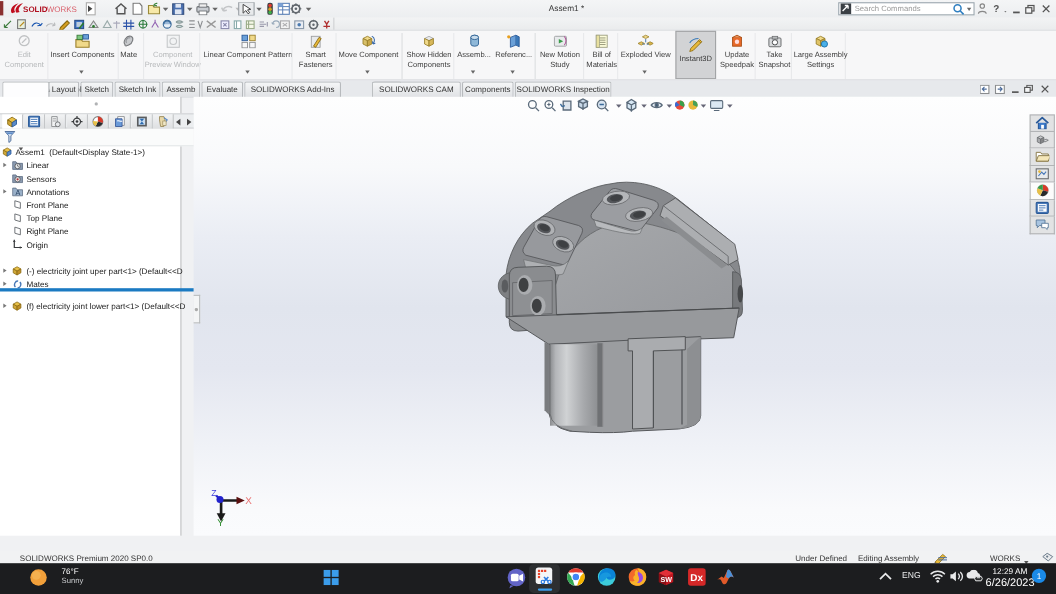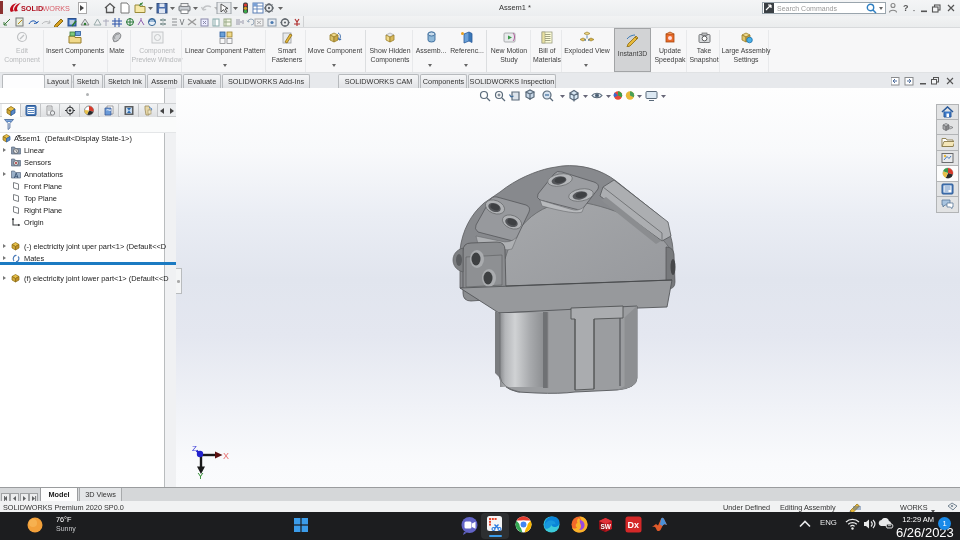--- a/index.html
+++ b/index.html
@@ -738,42 +738,22 @@
           <path d="M3.5,4 l6,0 M3.5,6 l6,0 M3.5,8 l4,0" stroke="#4a7ab8" stroke-width="0.9"></path>
         </svg>
       </div>
   <div class="tpbtn">
         <svg width="13" height="12" viewBox="0 0 13 12">
           <path d="M1,2 l8,0 0,5 -5,0 -2,2 0,-2 -1,0 z" fill="#a8c4e0" stroke="#5a7a9a" stroke-width="0.8"></path>
           <path d="M6,5 l6,0 0,4 -1,0 0,1.6 -1.8,-1.6 -3.2,0 z" fill="#fff" stroke="#5a7a9a" stroke-width="0.8"></path>
         </svg>
       </div>
 </div>
-<div id="modeltabs">
-  <div class="abs" style="left:1px;top:2px;width:38px;height:11px;">
-    <svg width="38" height="11" viewBox="0 0 38 11">
-      <g fill="#ecedee" stroke="#a0a2a4">
-            <rect x="0.5" y="0.5" width="8" height="10"></rect>
-            <rect x="9.5" y="0.5" width="8" height="10"></rect>
-            <rect x="19.5" y="0.5" width="8" height="10"></rect>
-            <rect x="28.5" y="0.5" width="8" height="10"></rect>
-          </g>
-      <g fill="#606264">
-            <path d="M6,3 l0,5 -3,-2.5 z M3,3 l0.9,0 0,5 -0.9,0 z"></path>
-            <path d="M15,3 l0,5 -3,-2.5 z"></path>
-            <path d="M22,3 l0,5 3,-2.5 z"></path>
-            <path d="M31,3 l0,5 3,-2.5 z M34.2,3 l0.9,0 0,5 -0.9,0 z"></path>
-          </g>
-    </svg>
-  </div>
-  <div class="abs" style="left:40px;top:0;width:38px;height:14px;background:#fdfdfd;border:1px solid #9a9c9e;border-top:none;font-size:7.3px;font-weight:bold;color:#1a1a1a;text-align:center;line-height:13px;">Model</div>
-  <div class="abs" style="left:79px;top:0;width:43px;height:14px;background:#e4e6e8;border:1px solid #a8aaac;border-top:none;font-size:7.3px;color:#333;text-align:center;line-height:13px;">3D Views</div>
-</div>
 <div id="statusbar">
-  <div class="abs" style="left:3px;top:2px;">SOLIDWORKS Premium 2020 SP0.0</div>
+  <div class="abs" style="left:18px;top:2px;">SOLIDWORKS Premium 2020 SP0.0</div>
   <div class="abs" style="left:723px;top:2px;">Under Defined</div>
   <div class="abs" style="left:780px;top:2px;">Editing Assembly</div>
   <svg class="abs" style="left:849px;top:1.5px;" width="12" height="9" viewBox="0 0 12 9">
         <path d="M1,8 L8,1 l2.5,2 -7,7 z" fill="#e8b93a" stroke="#8a6a10" stroke-width="0.7"></path>
         <path d="M1,8 l-1,2 2,-0.5 z" fill="#555"></path>
         <path d="M4,4 l8,0 M4,6 l8,0" stroke="#4a6a9a" stroke-width="0.9"></path>
       </svg>
   <div class="abs" style="left:900px;top:2px;">WORKS</div>
   <div class="abs" style="left:931px;top:5px;"><div class="dd" style="border-top-color:#555;"></div></div>
   <svg class="abs" style="left:947px;top:1px;" width="11" height="9" viewBox="0 0 11 9">
@@ -857,16 +837,16 @@
   <svg class="abs" style="left:863px;top:6px;" width="13" height="12" viewBox="0 0 13 12">
         <path d="M1,4 L3,4 L6,1.5 L6,10.5 L3,8 L1,8 Z" fill="#e8e9ea"></path>
         <path d="M8,3.5 C9.5,5 9.5,7 8,8.5 M10,2 C12.5,4.5 12.5,7.5 10,10" fill="none" stroke="#e8e9ea" stroke-width="1.1"></path>
       </svg>
   <svg class="abs" style="left:878px;top:6px;" width="16" height="12" viewBox="0 0 16 12">
         <path d="M3,8 a3,3 0 0 1 0.5,-5.9 a4,4 0 0 1 7.5,0.9 a2.8,2.8 0 0 1 1,5 z" fill="#e8e9ea"></path>
         <path d="M9,6 l5,0 1,2 -1,2 -5,0 -1,-2 z" fill="#2a2c2e" stroke="#e8e9ea" stroke-width="0.9"></path>
         <path d="M10,7.2 l3,0" stroke="#e8e9ea" stroke-width="0.9"></path>
       </svg>
   <div class="abs" style="left:898px;top:2.5px;width:36px;text-align:right;font-size:7.5px;color:#fff;">12:29 AM</div>
-  <div class="abs" style="left:896px;top:13px;width:38px;text-align:center;font-size:13px;color:#fff;">6/26/2023</div>
+  <div class="abs" style="left:896px;top:13px;width:38px;text-align:center;font-size:10px;color:#fff;">6/26/2023</div>
   <div class="abs" style="left:938px;top:5px;width:13px;height:13px;border-radius:50%;background:#1a8ae8;font-size:7.5px;color:#fff;text-align:center;line-height:13px;">1</div>
 </div>
 </div>
 
 </body></html>

